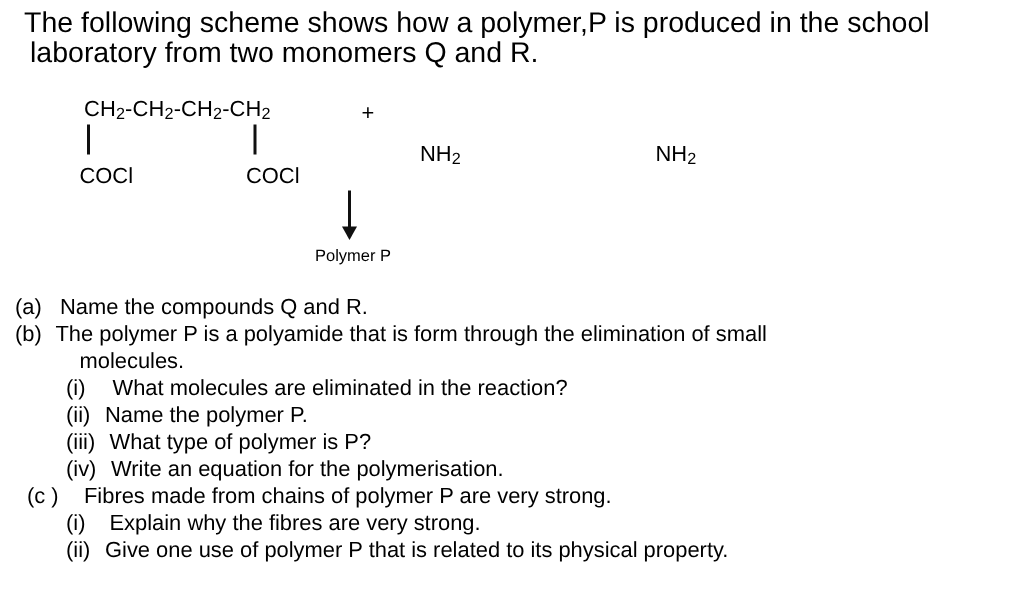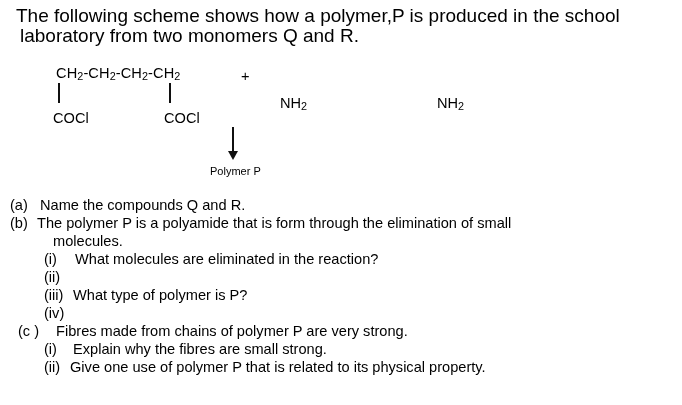--- a/index.html
+++ b/index.html
@@ -186,39 +186,41 @@
 
     <div class="q-cont"><span style="left:53px;">molecules.</span></div>
 
     <div class="q-row">
         <span class="marker" style="left:44px;">(i)</span>
         <span class="body" style="left:75px;">What molecules are eliminated in the reaction?</span>
       </div>
 
     <div class="q-row">
         <span class="marker" style="left:44px;">(ii)</span>
+        <span class="body" style="left:70px;">Name the polymer P.</span>
       </div>
 
     <div class="q-row">
         <span class="marker" style="left:44px;">(iii)</span>
         <span class="body" style="left:73px;">What type of polymer is P?</span>
       </div>
 
     <div class="q-row">
         <span class="marker" style="left:44px;">(iv)</span>
+        <span class="body" style="left:74px;">Write an equation for the polymerisation.</span>
       </div>
 
     <div class="q-row">
         <span class="marker" style="left:18px;">(c )</span>
         <span class="body" style="left:56px;">Fibres made from chains of polymer P are very strong.</span>
       </div>
 
     <div class="q-row">
         <span class="marker" style="left:44px;">(i)</span>
-        <span class="body" style="left:73px;">Explain why the fibres are small strong.</span>
+        <span class="body" style="left:73px;">Explain why the fibres are very strong.</span>
       </div>
 
     <div class="q-row">
         <span class="marker" style="left:44px;">(ii)</span>
         <span class="body" style="left:70px;">Give one use of polymer P that is related to its physical property.</span>
       </div>
 
   </div>
 </div>
 

